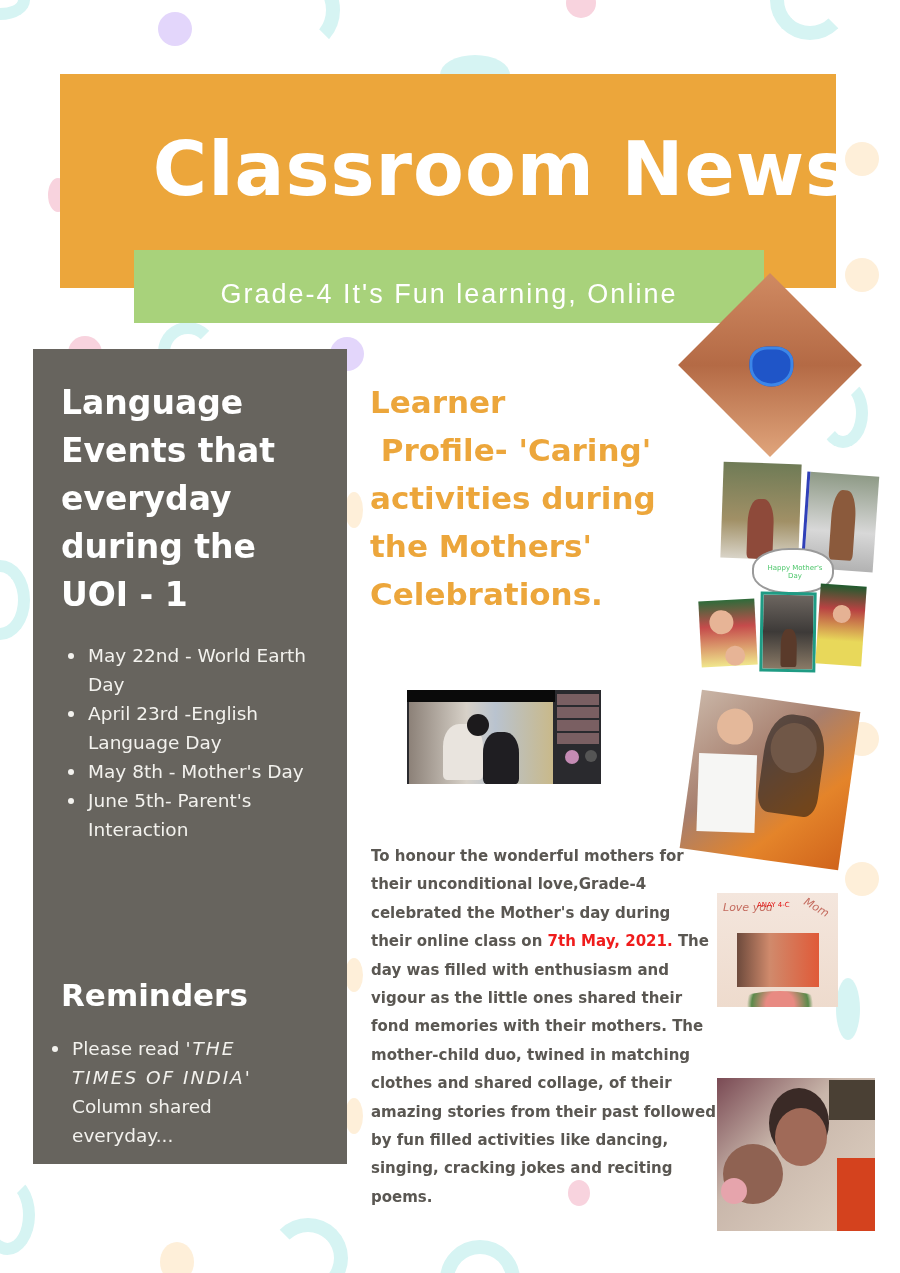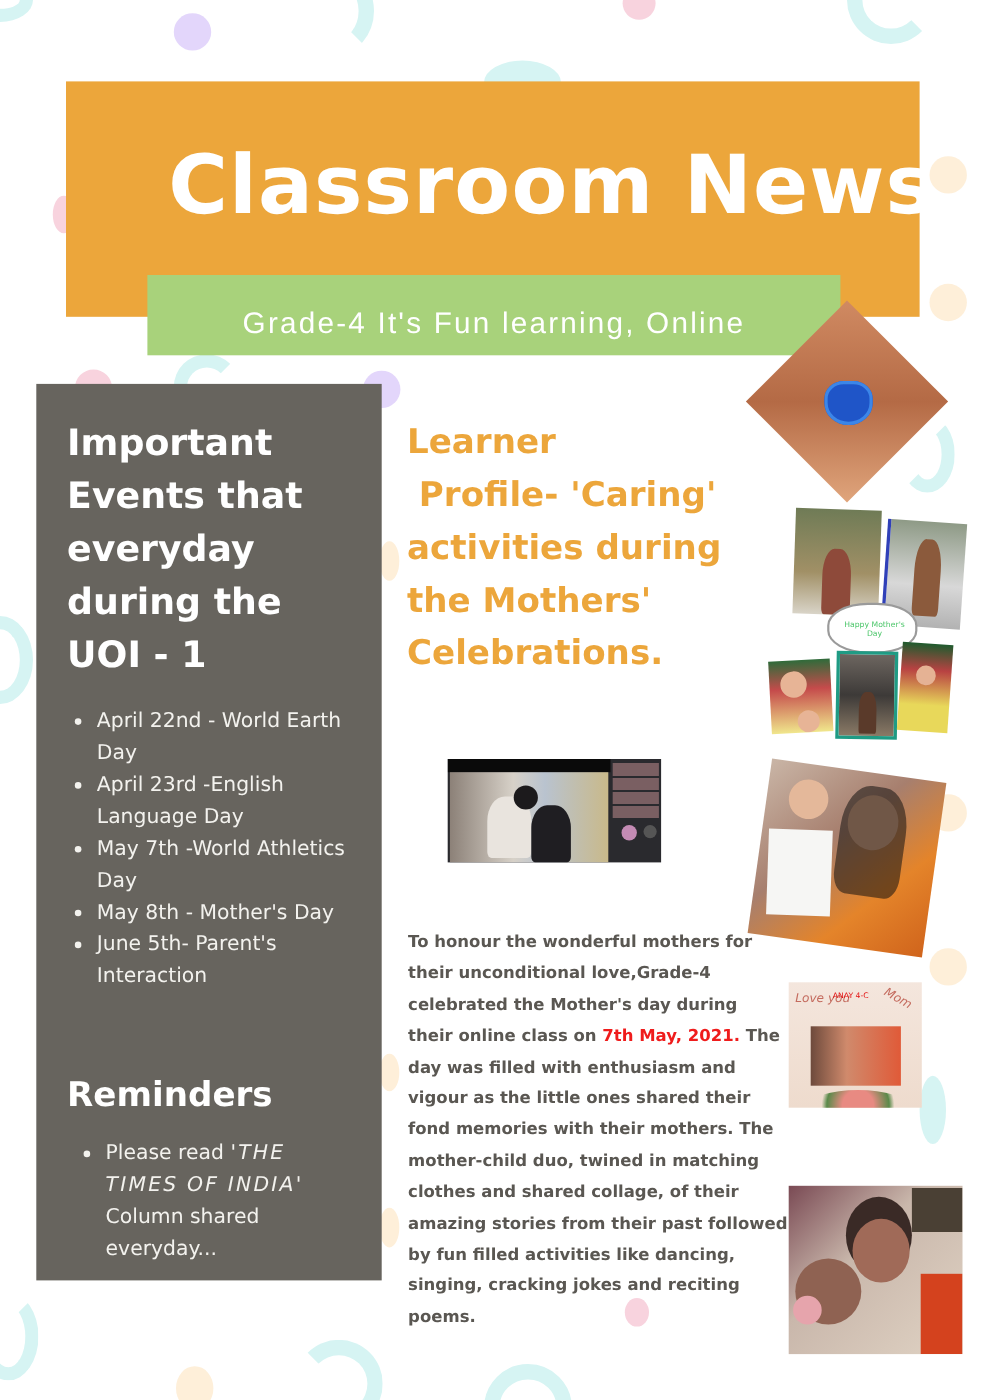--- a/index.html
+++ b/index.html
@@ -47,21 +47,21 @@
   .events-list li { position: relative; padding-left: 27px; }
   .events-list li::before {
     content: ""; position: absolute; left: 7px; top: 12px; width: 6px; height: 6px;
     border-radius: 50%; background: #f3f2ee;
   }
   .reminders-heading {
     position: absolute; left: 28px; top: 628px;
     font-family: "DejaVu Sans", sans-serif; font-weight: bold; font-size: 31px; color: #ffffff;
   }
   .reminders-list {
-    position: absolute; left: 36px; top: 685px; width: 240px; list-style: none;
+    position: absolute; left: 12px; top: 685px; width: 240px; list-style: none;
     font-family: "DejaVu Sans", sans-serif; font-size: 18.5px; line-height: 29px; color: #f3f2ee;
   }
   .reminders-list li { position: relative; padding-left: 27px; }
   .reminders-list li::before {
     content: ""; position: absolute; left: 7px; top: 12px; width: 6px; height: 6px;
     border-radius: 50%; background: #f3f2ee;
   }
   .italic-caps { font-style: italic; letter-spacing: 2px; }
 
   
@@ -110,30 +110,29 @@
 <div class="deco ring" style="left:268px;top:1218px;width:80px;height:80px;border-width:14px;border-bottom-color:transparent;border-left-color:transparent;"></div>
 <div class="deco ring" style="left:440px;top:1240px;width:80px;height:80px;border-width:14px;"></div>
 
 <div class="header-box"></div>
 <div class="title">Classroom News</div>
 <div class="subtitle-box"></div>
 <div class="subtitle">Grade-4 It's Fun learning, Online</div>
 
 <div class="sidebar">
   <div class="sidebar-heading">
-    <div>Important</div>
+    <div>Language</div>
     <div>Events that</div>
     <div>everyday</div>
     <div>during the</div>
     <div>UOI - 1</div>
   </div>
   <ul class="events-list">
-    <li>April 22nd - World Earth Day</li>
+    <li>May 22nd - World Earth Day</li>
     <li>April 23rd -English Language Day</li>
-    <li>May 7th -World Athletics Day</li>
     <li>May 8th  - Mother's Day</li>
     <li>June 5th- Parent's Interaction</li>
   </ul>
   <div class="reminders-heading">Reminders</div>
   <ul class="reminders-list">
     <li><span>Please read </span><span class="italic-caps">'THE TIMES OF INDIA'</span><span> Column shared everyday...</span></li>
   </ul>
 </div>
 
 <div class="feature-heading">

